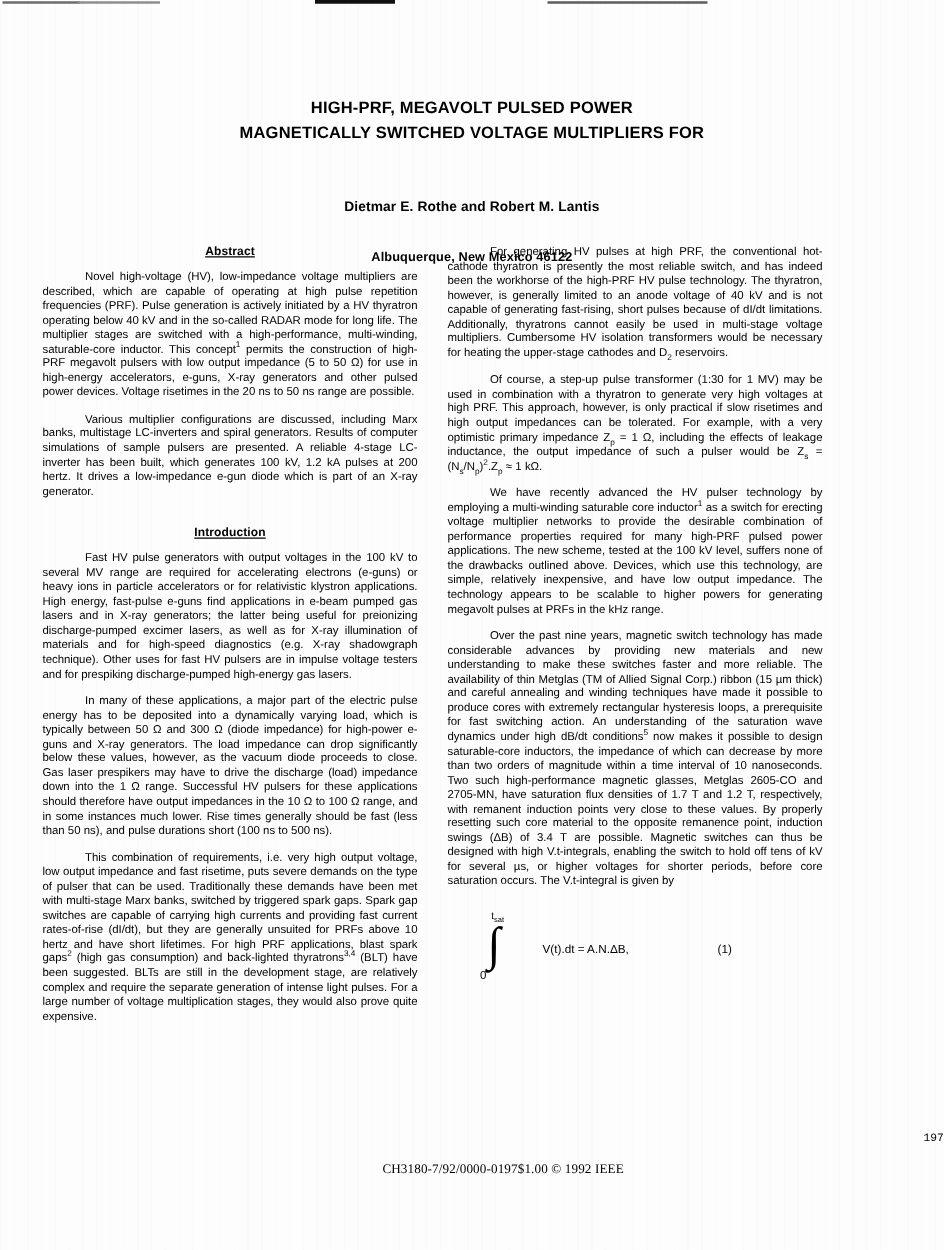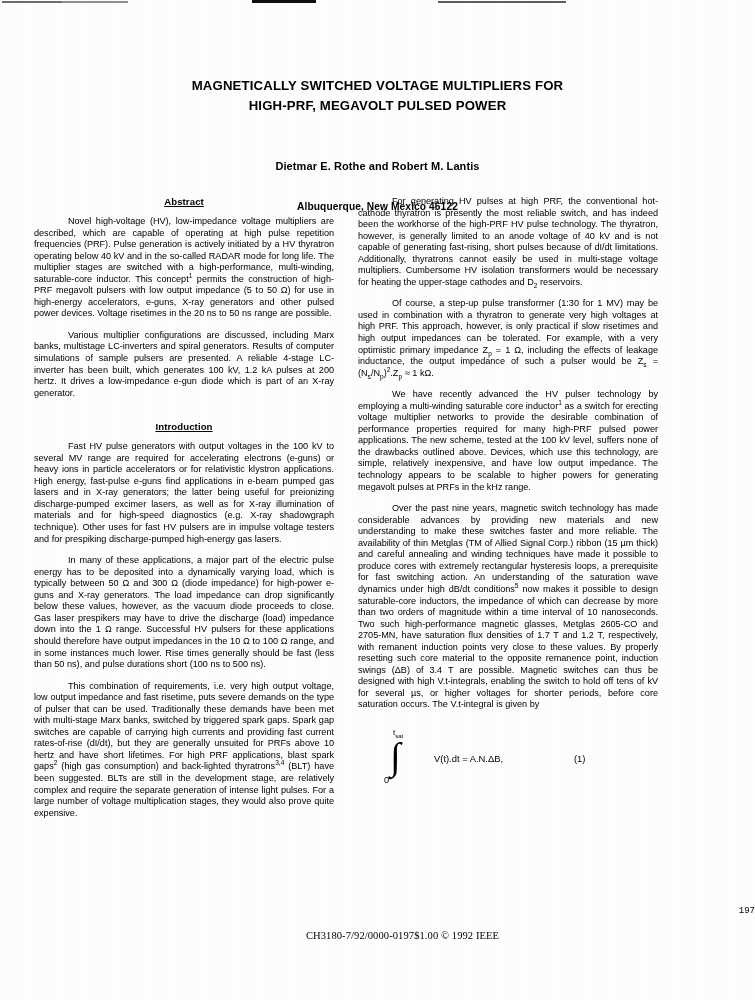--- a/index.html
+++ b/index.html
@@ -196,22 +196,22 @@
 
   <div class="edge-mark m1"></div>
   <div class="edge-mark m2"></div>
   <div class="edge-mark m3"></div>
   <div class="edge-mark m4"></div>
 
   <div class="content">
 
     <div class="title-block">
       <div class="doc-title">
+        <div>HIGH-PRF, MEGAVOLT PULSED POWER</div>
         <div>MAGNETICALLY SWITCHED VOLTAGE MULTIPLIERS FOR</div>
-        <div>HIGH-PRF, MEGAVOLT PULSED POWER</div>
       </div>
       <div class="authors">Dietmar E. Rothe and Robert M. Lantis</div>
       <div class="affiliation">
         <div>Albuquerque, New Mexico 46122</div>
       </div>
     </div>
 
     <div class="columns">
 
       <div class="col">

